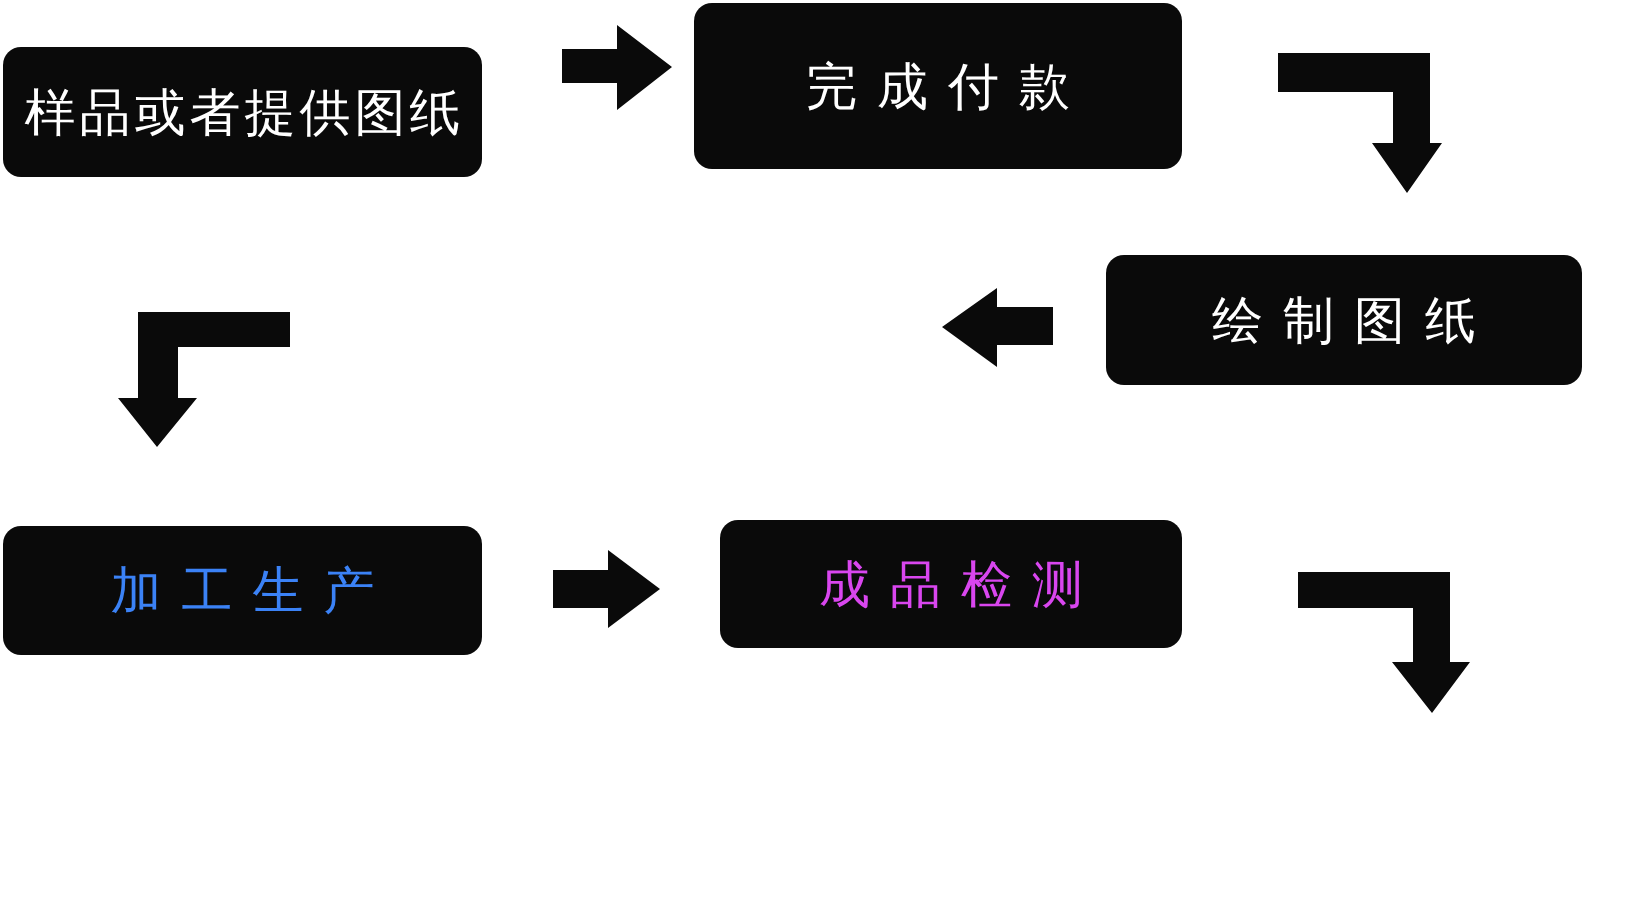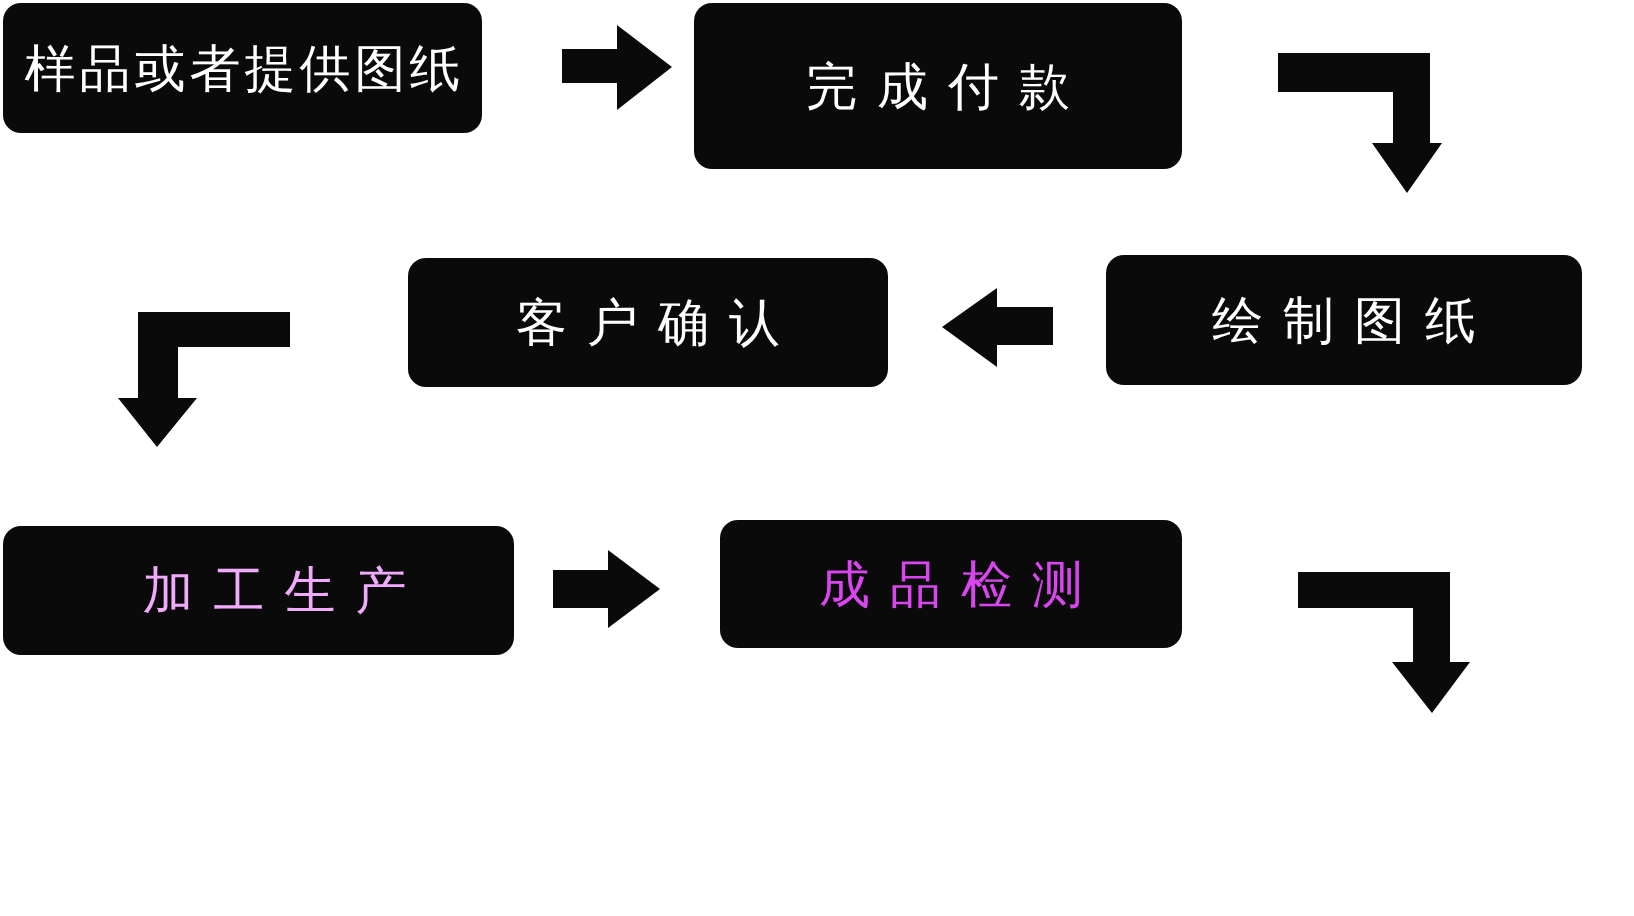--- a/index.html
+++ b/index.html
@@ -63,37 +63,34 @@
 
   <svg class="arrows" viewBox="0 0 1634 916" xmlns="http://www.w3.org/2000/svg">
     <polygon points="562,49 617,49 617,25 672,67 617,110 617,83 562,83" fill="#0a0a0a"></polygon>
     <polygon points="1278,53 1430,53 1430,143 1442,143 1407,193 1372,143 1393,143 1393,92 1278,92" fill="#0a0a0a"></polygon>
     <polygon points="1053,307 997,307 997,288 942,327 997,367 997,345 1053,345" fill="#0a0a0a"></polygon>
     <polygon points="138,312 290,312 290,347 178,347 178,398 197,398 157,447 118,398 138,398" fill="#0a0a0a"></polygon>
     <polygon points="553,570 608,570 608,550 660,589 608,628 608,608 553,608" fill="#0a0a0a"></polygon>
     <polygon points="1298,572 1450,572 1450,662 1470,662 1432,713 1392,662 1413,662 1413,608 1298,608" fill="#0a0a0a"></polygon>
   </svg>
 
-  <div class="node n1 tight" style="background: rgb(10, 10, 10); color: rgb(255, 255, 255);">
+  <div class="node n1 tight" style="background: rgb(10, 10, 10); color: rgb(255, 255, 255); margin-top: 44px;">
     <span class="label">样品或者提供图纸</span>
   </div>
 
   <div class="node n2 spread" style="background: rgb(10, 10, 10); color: rgb(255, 255, 255);">
     <span class="label">完成付款</span>
   </div>
 
   <div class="node n3 spread" style="background: rgb(10, 10, 10); color: rgb(255, 255, 255);">
     <span class="label">绘制图纸</span>
   </div>
 
-  <div class="node n4 spread" style="background: rgb(10, 10, 10); color: rgb(255, 255, 255);">
-    <span class="label">客户确认</span>
-  </div>
 
-  <div class="node n5 spread" style="background: rgb(10, 10, 10); color: #f0abfc; padding-left: 32px;">
+  <div class="node n5 spread" style="background: rgb(10, 10, 10); color: #3b82f6;">
     <span class="label">加工生产</span>
   </div>
 
   <div class="node n6 spread" style="background: rgb(10, 10, 10); color: #d946ef;">
     <span class="label">成品检测</span>
   </div>
 
 
 </div>
 

